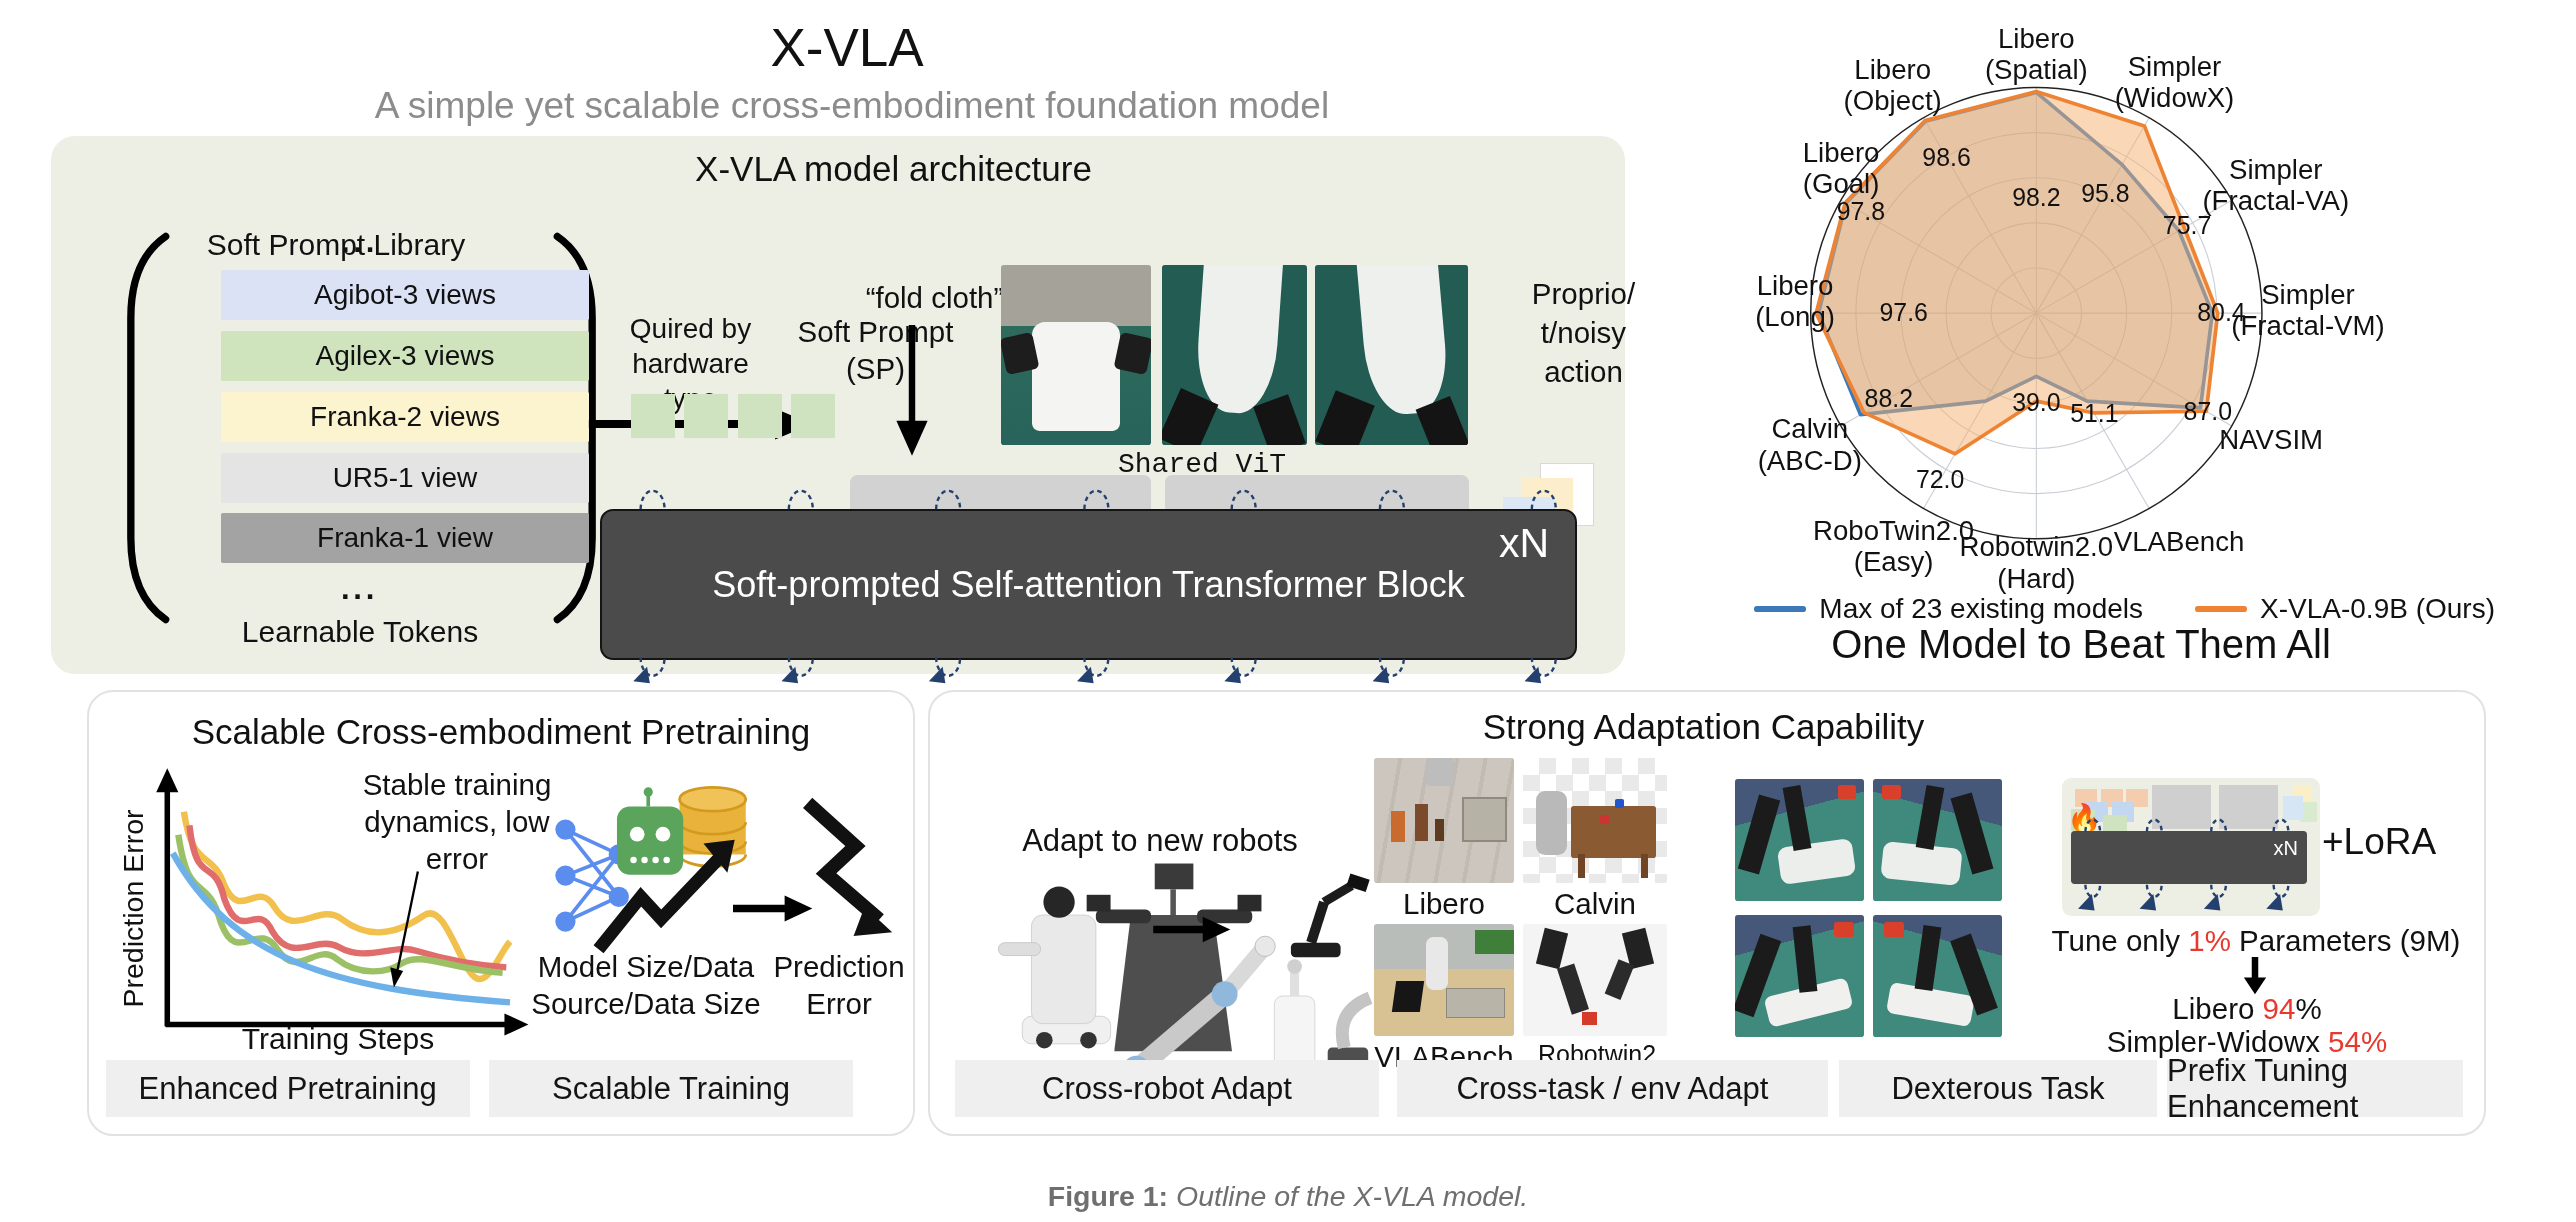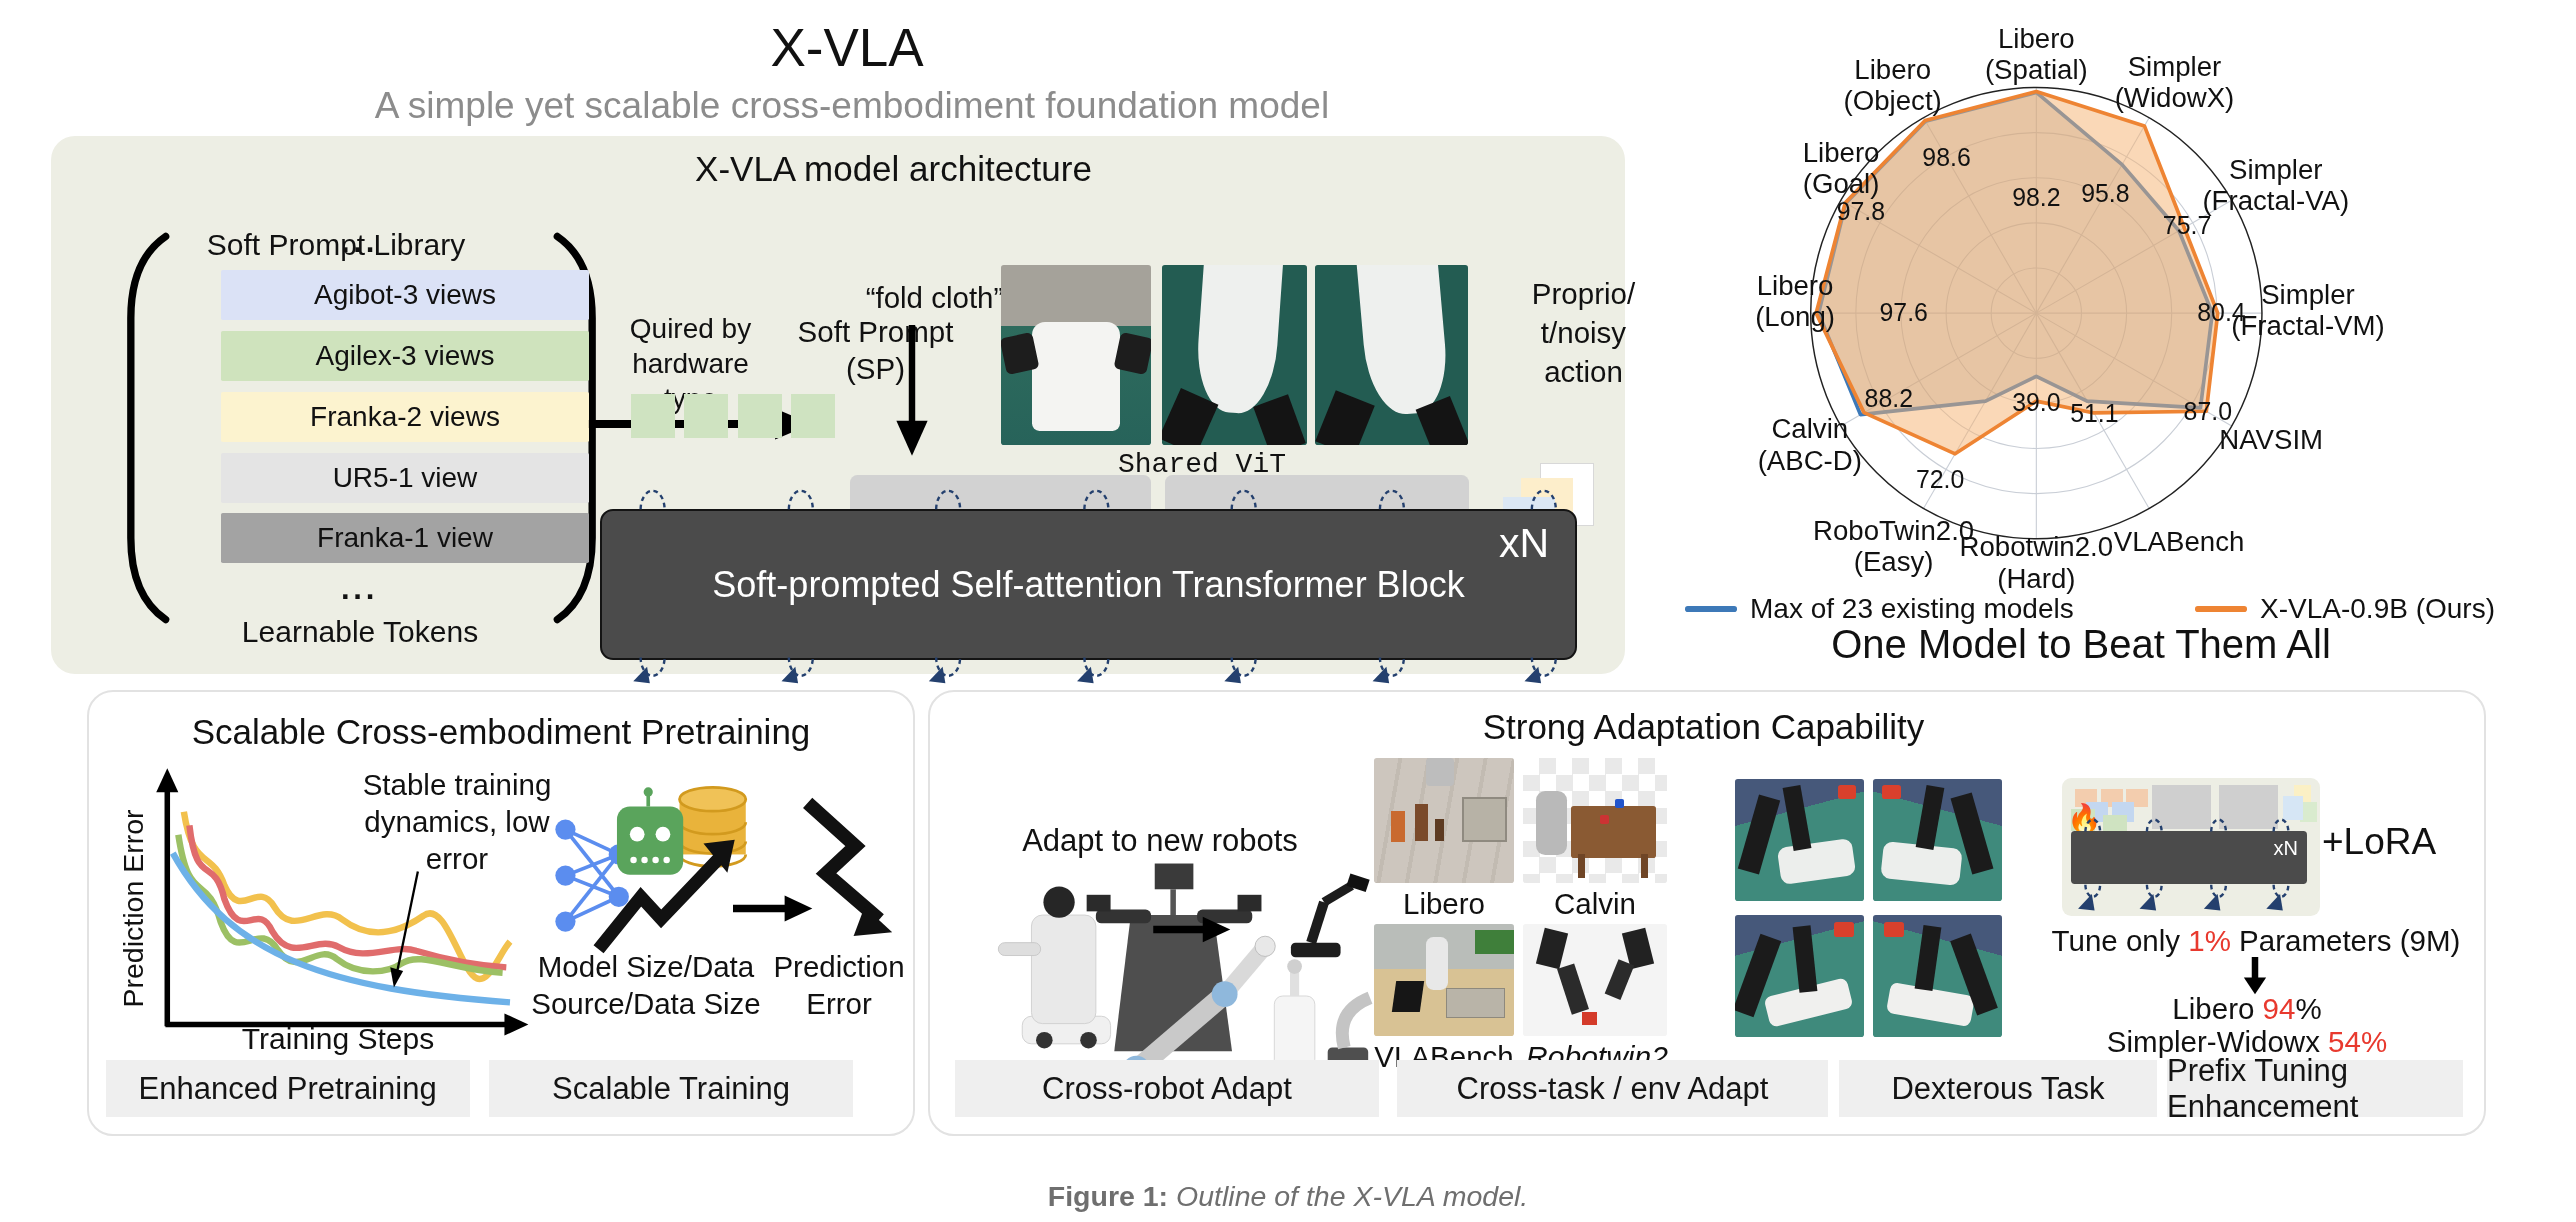--- a/index.html
+++ b/index.html
@@ -189,21 +189,21 @@
       <text x="607" y="330" text-anchor="middle" font-size="30" fill="#111"><tspan x="607" dy="0">Simpler</tspan><tspan x="607" dy="34">(Fractal-VM)</tspan></text>
       <text x="567" y="488" text-anchor="middle" font-size="30" fill="#111"><tspan x="567" dy="0">NAVSIM</tspan></text>
       <text x="467" y="598" text-anchor="middle" font-size="30" fill="#111"><tspan x="467" dy="0">VLABench</tspan></text>
       <text x="312" y="604" text-anchor="middle" font-size="30" fill="#111"><tspan x="312" dy="0">Robotwin2.0</tspan><tspan x="312" dy="34">(Hard)</tspan></text>
       <text x="157" y="586" text-anchor="middle" font-size="30" fill="#111"><tspan x="157" dy="0">RoboTwin2.0</tspan><tspan x="157" dy="34">(Easy)</tspan></text>
       <text x="66" y="476" text-anchor="middle" font-size="30" fill="#111"><tspan x="66" dy="0">Calvin</tspan><tspan x="66" dy="34">(ABC-D)</tspan></text>
       <text x="50" y="320" text-anchor="middle" font-size="30" fill="#111"><tspan x="50" dy="0">Libero</tspan><tspan x="50" dy="34">(Long)</tspan></text>
       <text x="100" y="176" text-anchor="middle" font-size="30" fill="#111"><tspan x="100" dy="0">Libero</tspan><tspan x="100" dy="34">(Goal)</tspan></text>
       <text x="156" y="86" text-anchor="middle" font-size="30" fill="#111"><tspan x="156" dy="0">Libero</tspan><tspan x="156" dy="34">(Object)</tspan></text>
     </svg>
-  <div class="abs" style="left:1685px;top:593px;width:810px;display:flex;justify-content:space-between;gap:32px;">
+  <div class="abs" style="left:1685px;top:593px;width:810px;display:flex;justify-content:flex-end;gap:52px;">
     <div class="legend-item">
       <span class="legend-line" id="legend-swatch-0" style="background: rgb(61, 121, 184);"></span>
       <span>Max of 23 existing models</span>
     </div>
     <div class="legend-item">
       <span class="legend-line" id="legend-swatch-1" style="background: rgb(238, 132, 51);"></span>
       <span>X-VLA-0.9B (Ours)</span>
     </div>
   </div>
   <div class="abs ctr" style="left:1731px;top:622px;width:700px;font-size:40px;">One Model to Beat Them All</div>
@@ -370,21 +370,21 @@
       <span class="abs" style="left:72px;top:64px;width:57px;height:28px;background:#b9b4a8;border:1.8px solid #8e897d;"></span>
     </div>
     <div class="photo" style="left:593px;top:232px;width:144px;height:112px;background:#f4f4f4;">
       <span class="abs" style="left:16.6px;top:5.5px;width:24px;height:37px;background:#222;transform:rotate(14deg);"></span>
       <span class="abs" style="left:103px;top:5.5px;width:24px;height:37px;background:#222;transform:rotate(-14deg);"></span>
       <span class="abs" style="left:41px;top:41px;width:18.4px;height:48px;background:#2b2b2b;transform:rotate(-18deg);"></span>
       <span class="abs" style="left:88px;top:37px;width:16.6px;height:37px;background:#2b2b2b;transform:rotate(22deg);"></span>
       <span class="abs" style="left:59px;top:88px;width:14.7px;height:13px;background:#d43b2a;"></span>
     </div>
     <div class="abs ctr" style="left:433px;top:348px;width:162px;font-size:29.5px;">VLABench</div>
-    <div class="abs ctr" style="left:586px;top:348px;width:162px;font-size:30px;font-style:italic;">Robotwin2</div>
+    <div class="abs ctr" style="left:586px;top:348px;width:162px;font-size:25px;">Robotwin2</div>
 
     <div class="photo" style="left:805px;top:87px;width:129px;height:122px;background:linear-gradient(165deg,#46587a 0 30%,#3f8a7c 30% 100%);">
       <span class="abs" style="left:44px;top:64px;width:75px;height:37px;background:#eceeec;border-radius:9.2px;transform:rotate(-8deg);"></span>
       <span class="abs" style="left:13px;top:16.6px;width:22px;height:77px;background:#1b1b1b;transform:rotate(16deg);"></span>
       <span class="abs" style="left:53px;top:7.4px;width:18.4px;height:64px;background:#1b1b1b;transform:rotate(-10deg);"></span>
       <span class="abs" style="left:103px;top:5.5px;width:18.4px;height:14.7px;background:#d9402c;border-radius:2.8px;"></span>
     </div>
     <div class="photo" style="left:943px;top:87px;width:129px;height:122px;background:linear-gradient(195deg,#46587a 0 30%,#3f8a7c 30% 100%);">
       <span class="abs" style="left:9.2px;top:66px;width:79px;height:37px;background:#eceeec;border-radius:9.2px;transform:rotate(6deg);"></span>
       <span class="abs" style="left:88px;top:14.7px;width:22px;height:79px;background:#1b1b1b;transform:rotate(-16deg);"></span>

